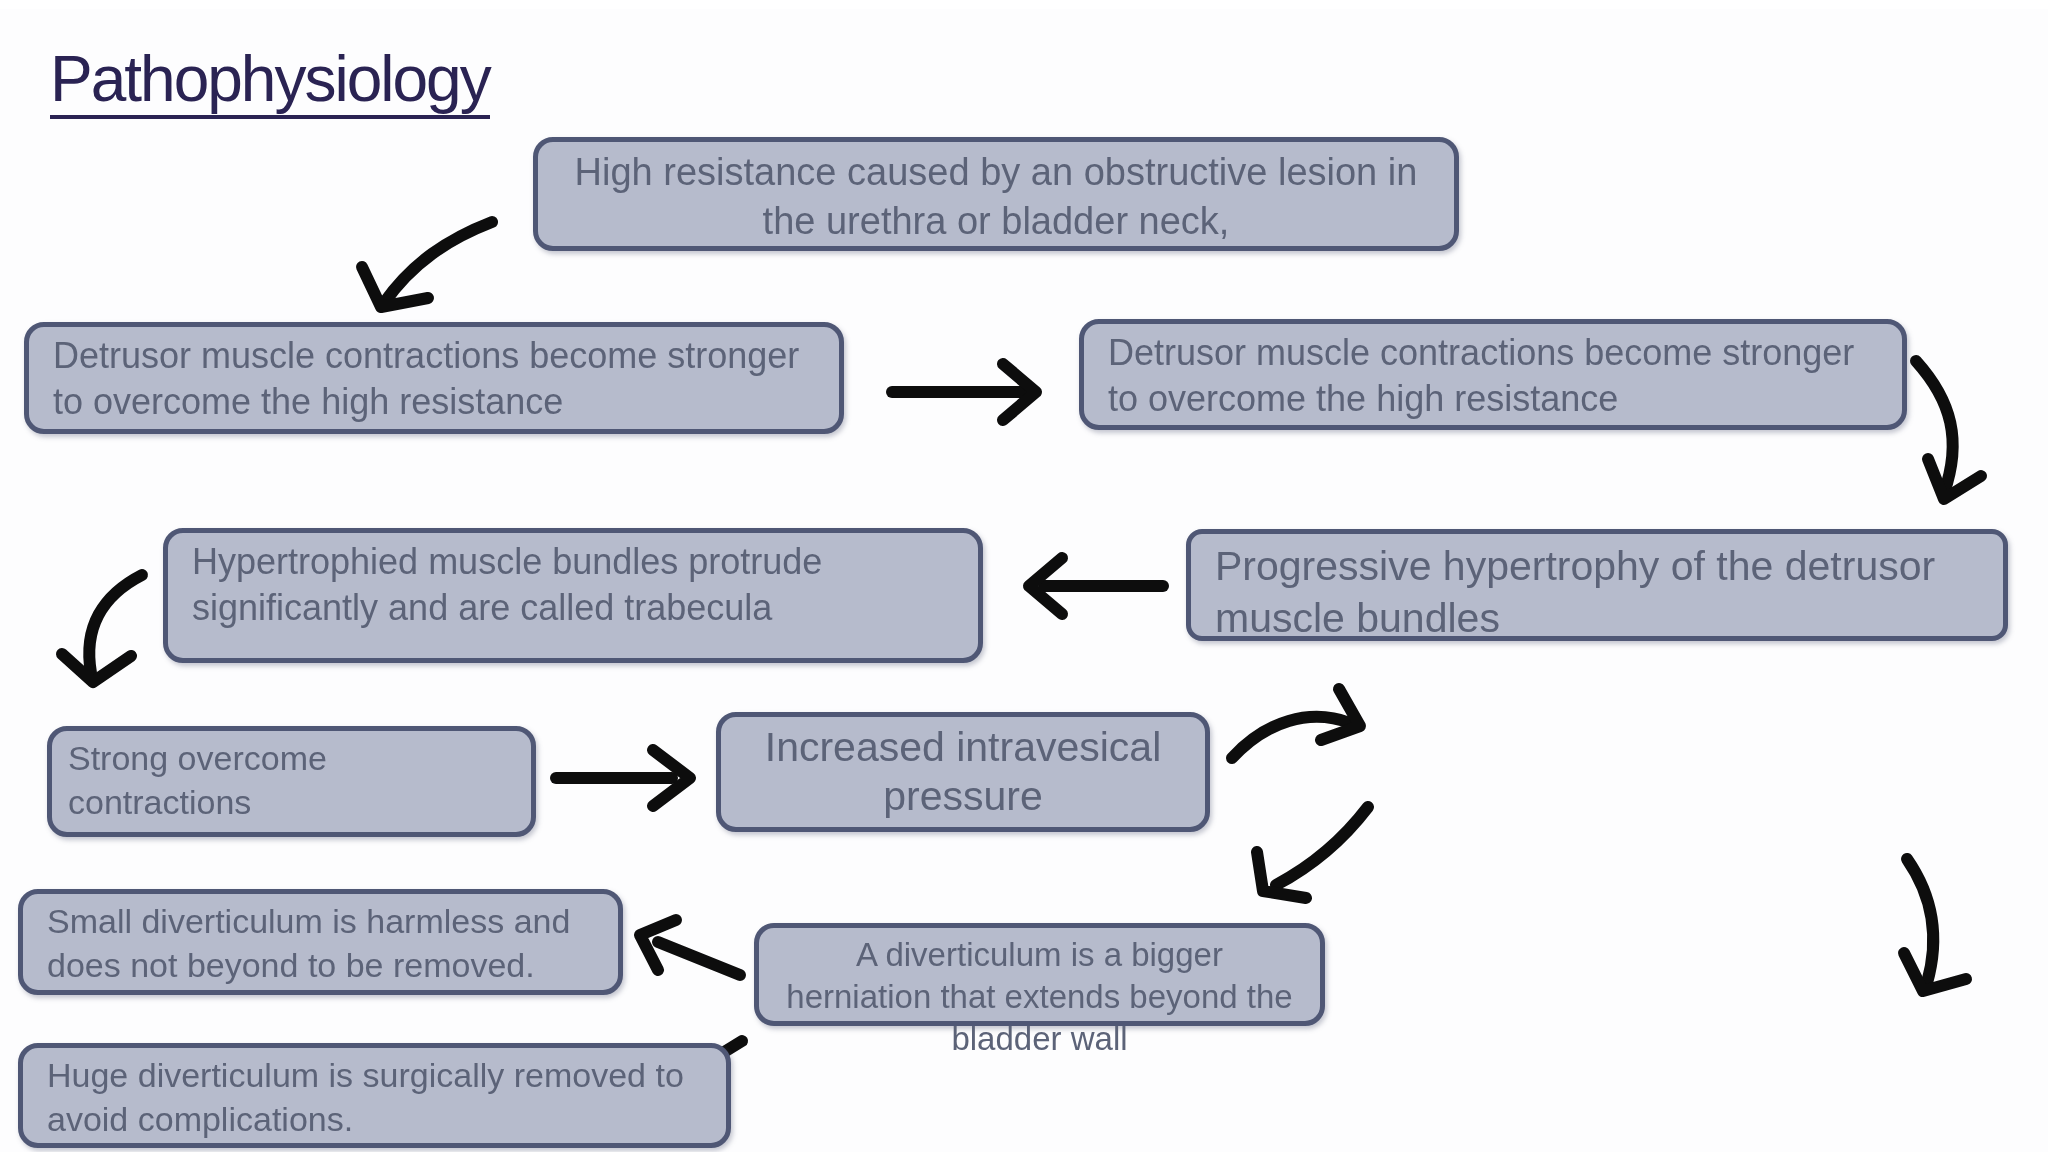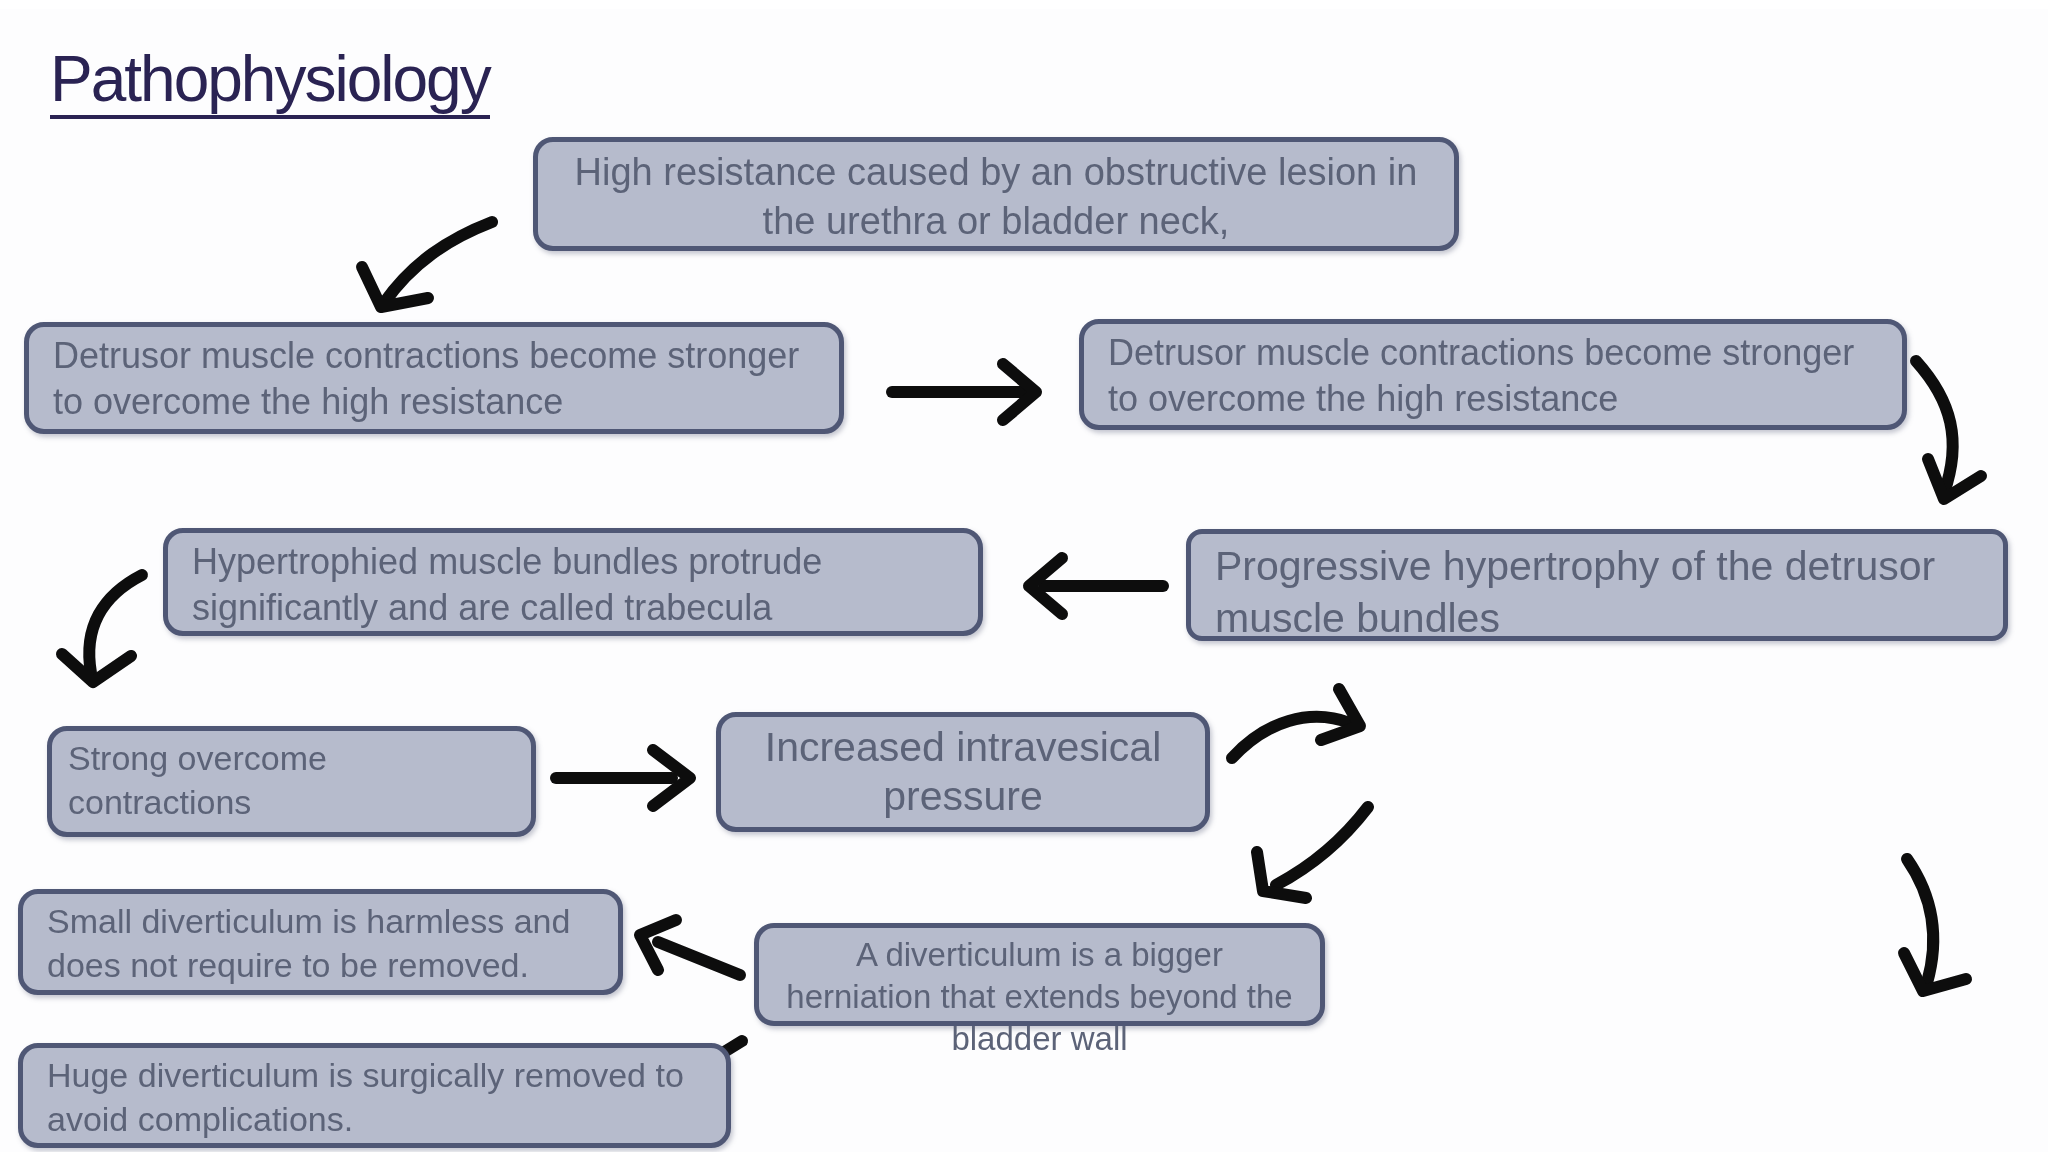--- a/index.html
+++ b/index.html
@@ -45,21 +45,21 @@
     box-shadow: 2px 3px 5px rgba(90, 95, 120, 0.35);
   }
   .box.center {
     justify-content: center;
     text-align: center;
   }
   
   .b-high        { left: 533px;  top: 128px;  width: 926px; height: 114px; font-size: 38px; }
   .b-det-left    { left: 24px;   top: 313px;  width: 820px; height: 112px; }
   .b-det-right   { left: 1079px; top: 310px;  width: 828px; height: 111px; }
-  .b-trabecula   { left: 163px;  top: 519px;  width: 820px; height: 108px; }
+  .b-trabecula   { left: 163px;  top: 519px;  width: 820px; height: 135px; }
   .b-progressive { left: 1186px; top: 520px;  width: 822px; height: 112px; font-size: 41px; border-radius: 16px; }
   .b-strong      { left: 47px;   top: 717px;  width: 489px; height: 111px; font-size: 34px; padding-left: 16px; }
   .b-increased   { left: 716px;  top: 703px;  width: 494px; height: 120px; font-size: 41px; line-height: 1.2; }
   .b-herniation  { left: 1379px; top: 703px;  width: 628px; height: 113px; }
   .b-small       { left: 18px;   top: 880px;  width: 605px; height: 106px; font-size: 34px; }
   .b-divert      { left: 754px;  top: 914px;  width: 571px; height: 103px; font-size: 33px; }
   .b-huge        { left: 18px;   top: 1034px; width: 713px; height: 105px; font-size: 34px; }
   .b-cellule     { left: 1451px; top: 1008px; width: 567px; height: 105px; font-size: 33px; }
 
   svg.arrows {
@@ -146,21 +146,21 @@
   <div class="box b-progressive">
       <span>Progressive hypertrophy of the detrusor muscle bundles</span>
     </div>
   <div class="box b-strong">
       <span>Strong overcome contractions</span>
     </div>
   <div class="box b-increased center">
       <span>Increased intravesical pressure</span>
     </div>
   <div class="box b-small">
-      <span>Small diverticulum is harmless and does not require to be removed.</span>
+      <span>Small diverticulum is harmless and does not beyond to be removed.</span>
     </div>
   <div class="box b-divert center">
       <span>A diverticulum is a bigger herniation that extends beyond the bladder wall</span>
     </div>
   <div class="box b-huge">
       <span>Huge diverticulum is surgically removed to avoid complications.</span>
     </div>
 
 </div>
 

